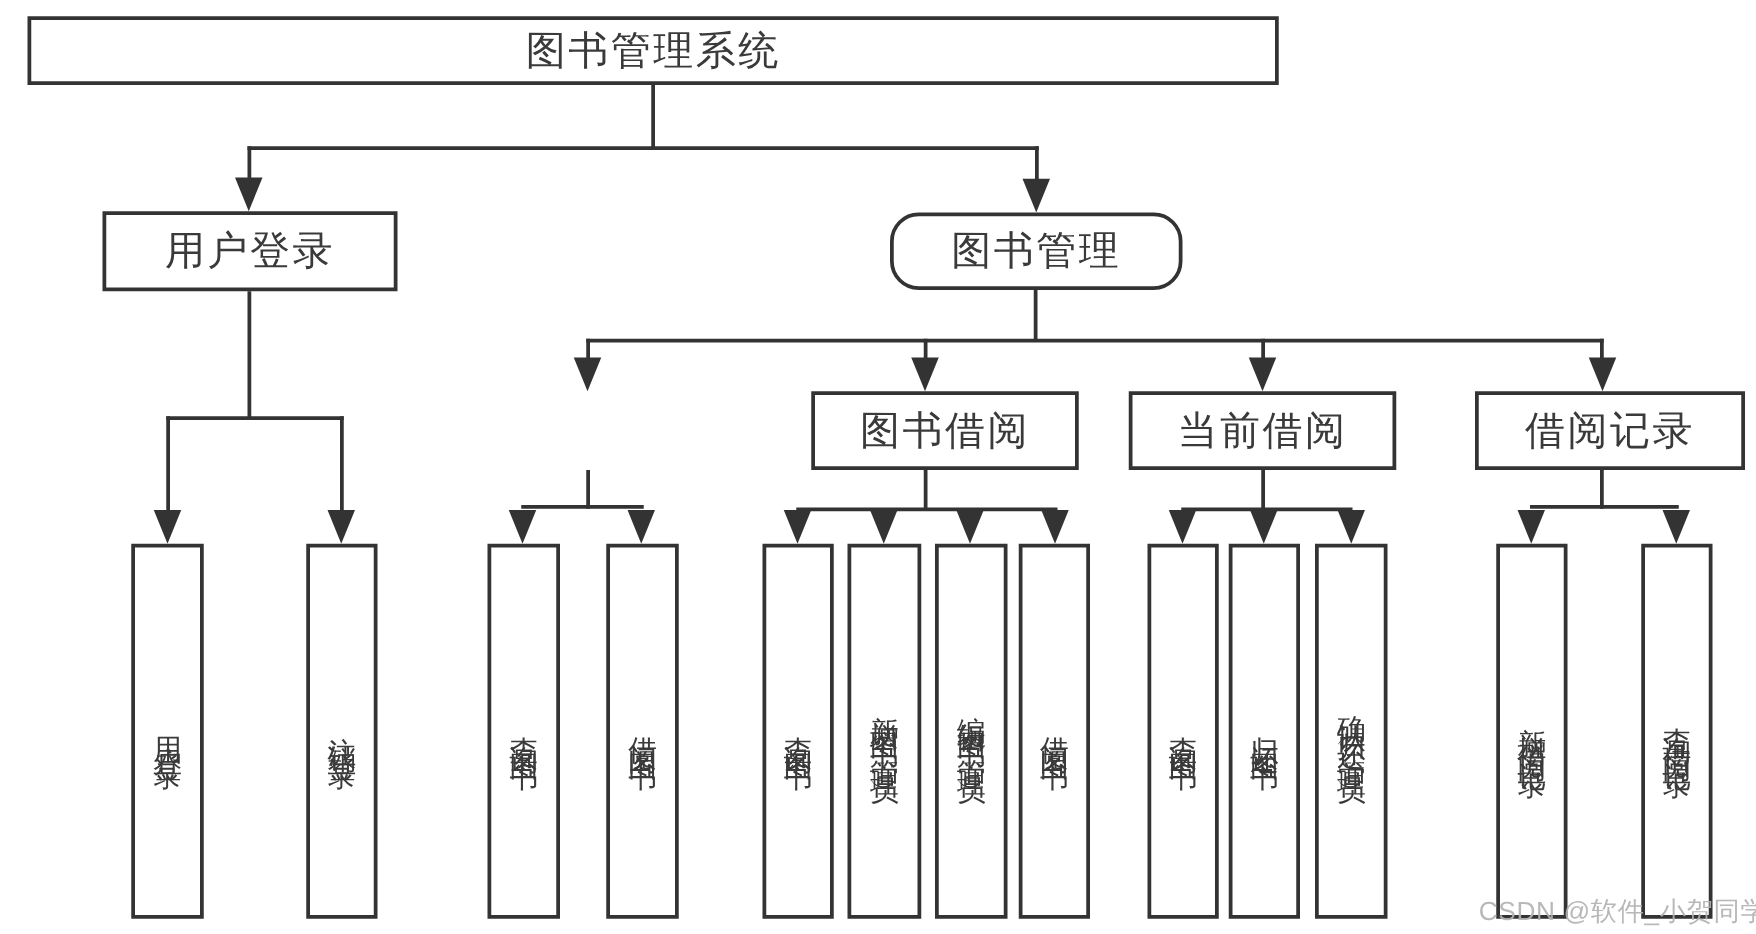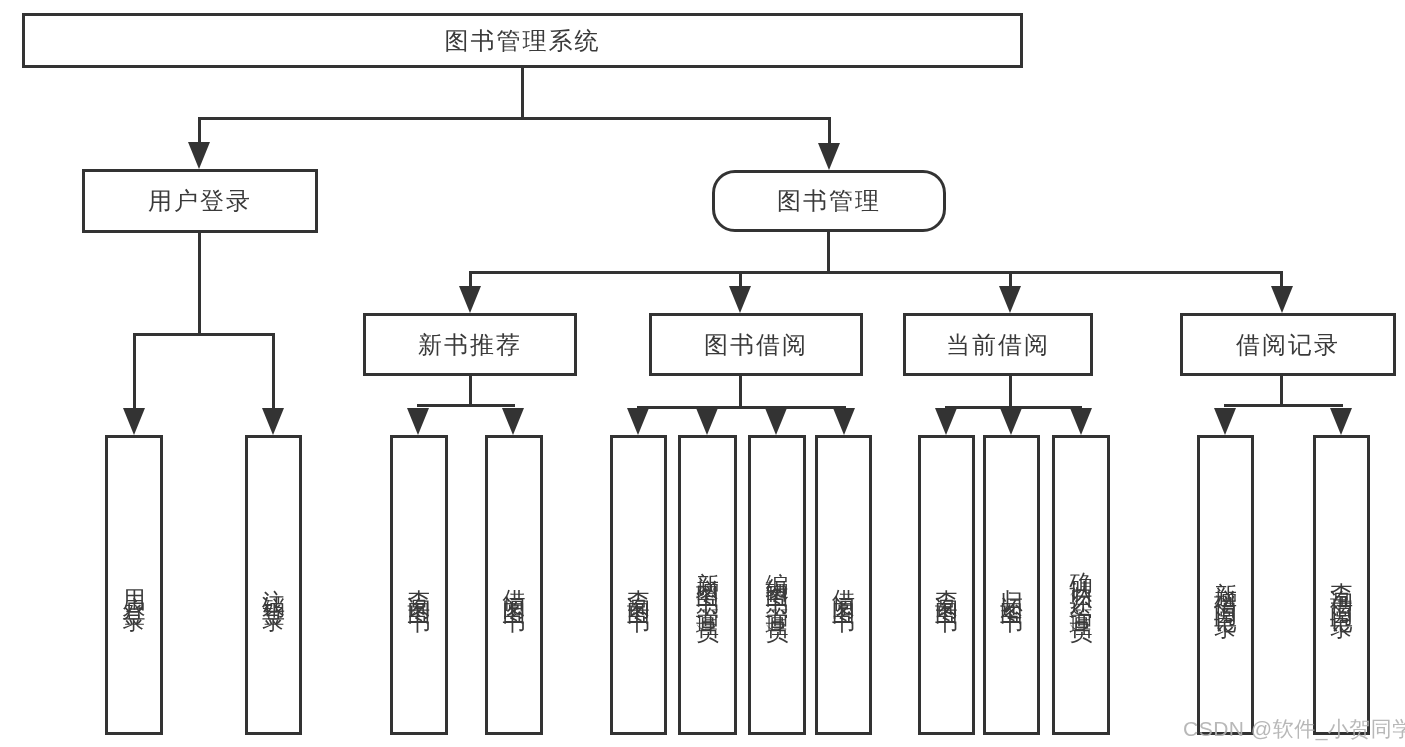--- a/index.html
+++ b/index.html
@@ -12,21 +12,21 @@
   }
   .box{
     position:absolute;
     box-sizing:border-box;
     border:3px solid #333333;
     background:#ffffff;
     display:flex;
     align-items:center;
     justify-content:center;
     color:#3a3a3a;
-    font-size:24px;
+    font-size:32px;
     letter-spacing:2px;
     white-space:nowrap;
   }
   .leaf{
     position:absolute;
     box-sizing:border-box;
     border:3px solid #333333;
     background:#ffffff;
     display:flex;
     align-items:center;
@@ -94,27 +94,24 @@
   <div class="hl" style="left:469px;top:271px;width:814px;"></div>
   <div class="vl" style="left:469px;top:271px;height:17px;"></div>
   <div class="ah" style="left:459px;top:286px;"></div>
   <div class="vl" style="left:739px;top:271px;height:17px;"></div>
   <div class="ah" style="left:729px;top:286px;"></div>
   <div class="vl" style="left:1009px;top:271px;height:17px;"></div>
   <div class="ah" style="left:999px;top:286px;"></div>
   <div class="vl" style="left:1280px;top:271px;height:17px;"></div>
   <div class="ah" style="left:1271px;top:286px;"></div>
 
-  <div class="box" style="left:363px;top:313px;width:214px;height:63px;">
-    <span>新书推荐</span>
-  </div>
   <div class="box" style="left:633px;top:313px;width:214px;height:63px;margin-left:16px;">
     <span>图书借阅</span>
   </div>
-  <div class="box" style="left:903px;top:313px;width:190px;height:63px;">
+  <div class="box" style="left:903px;top:313px;width:214px;height:63px;">
     <span>当前借阅</span>
   </div>
   <div class="box" style="left:1180px;top:313px;width:216px;height:63px;">
     <span>借阅记录</span>
   </div>
 
   <div class="vl" style="left:469px;top:376px;height:31px;"></div>
   <div class="hl" style="left:417px;top:404px;width:98px;"></div>
   <div class="ah" style="left:407px;top:408px;"></div>
   <div class="ah" style="left:502px;top:408px;"></div>

